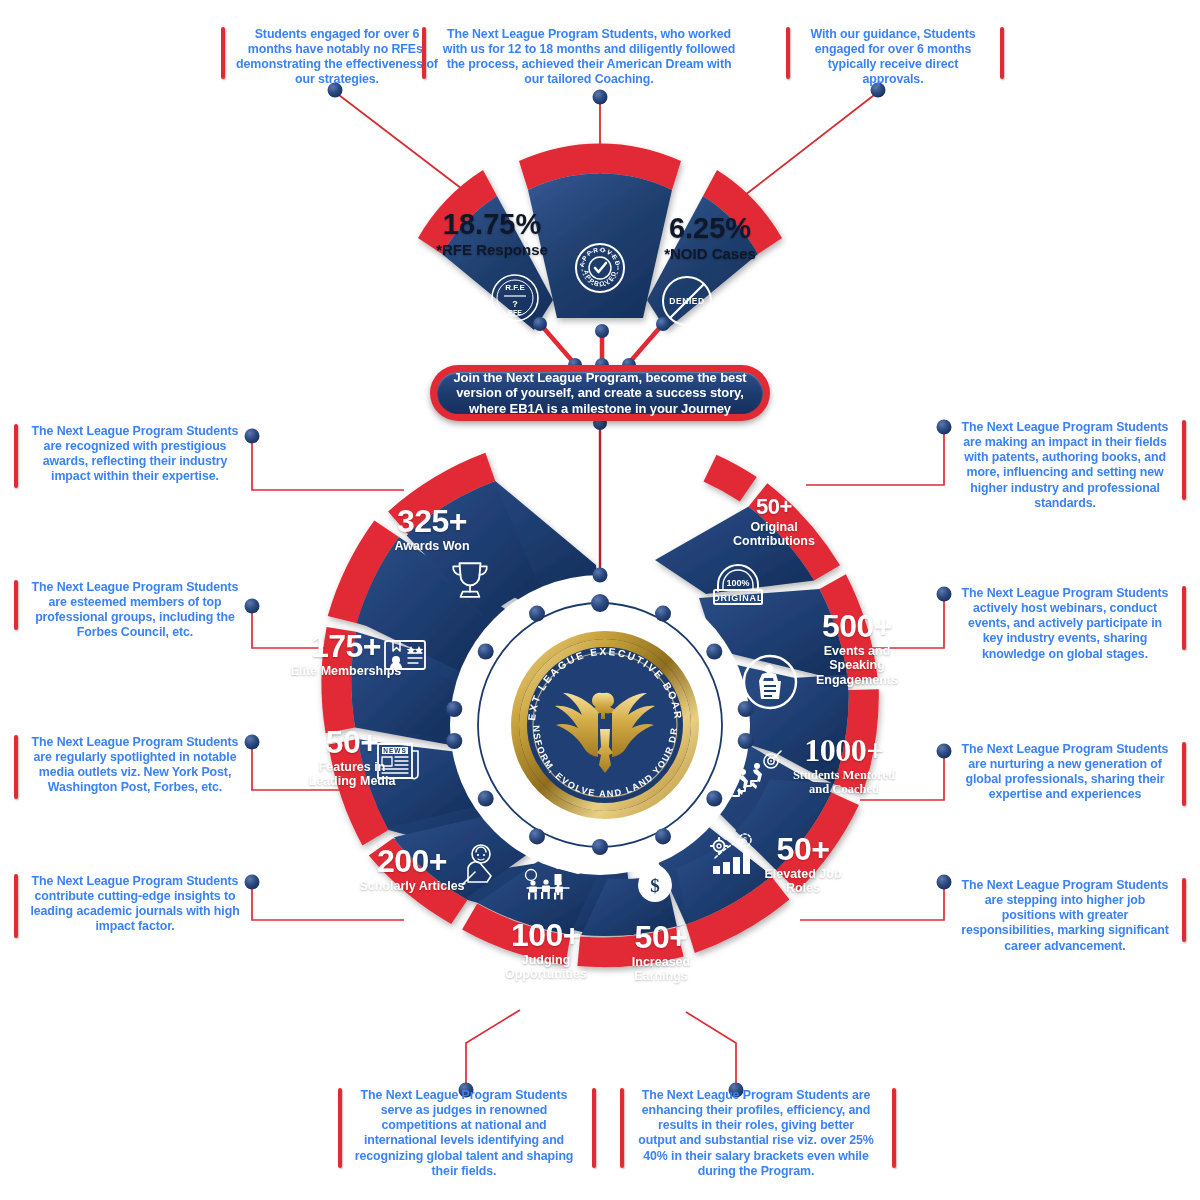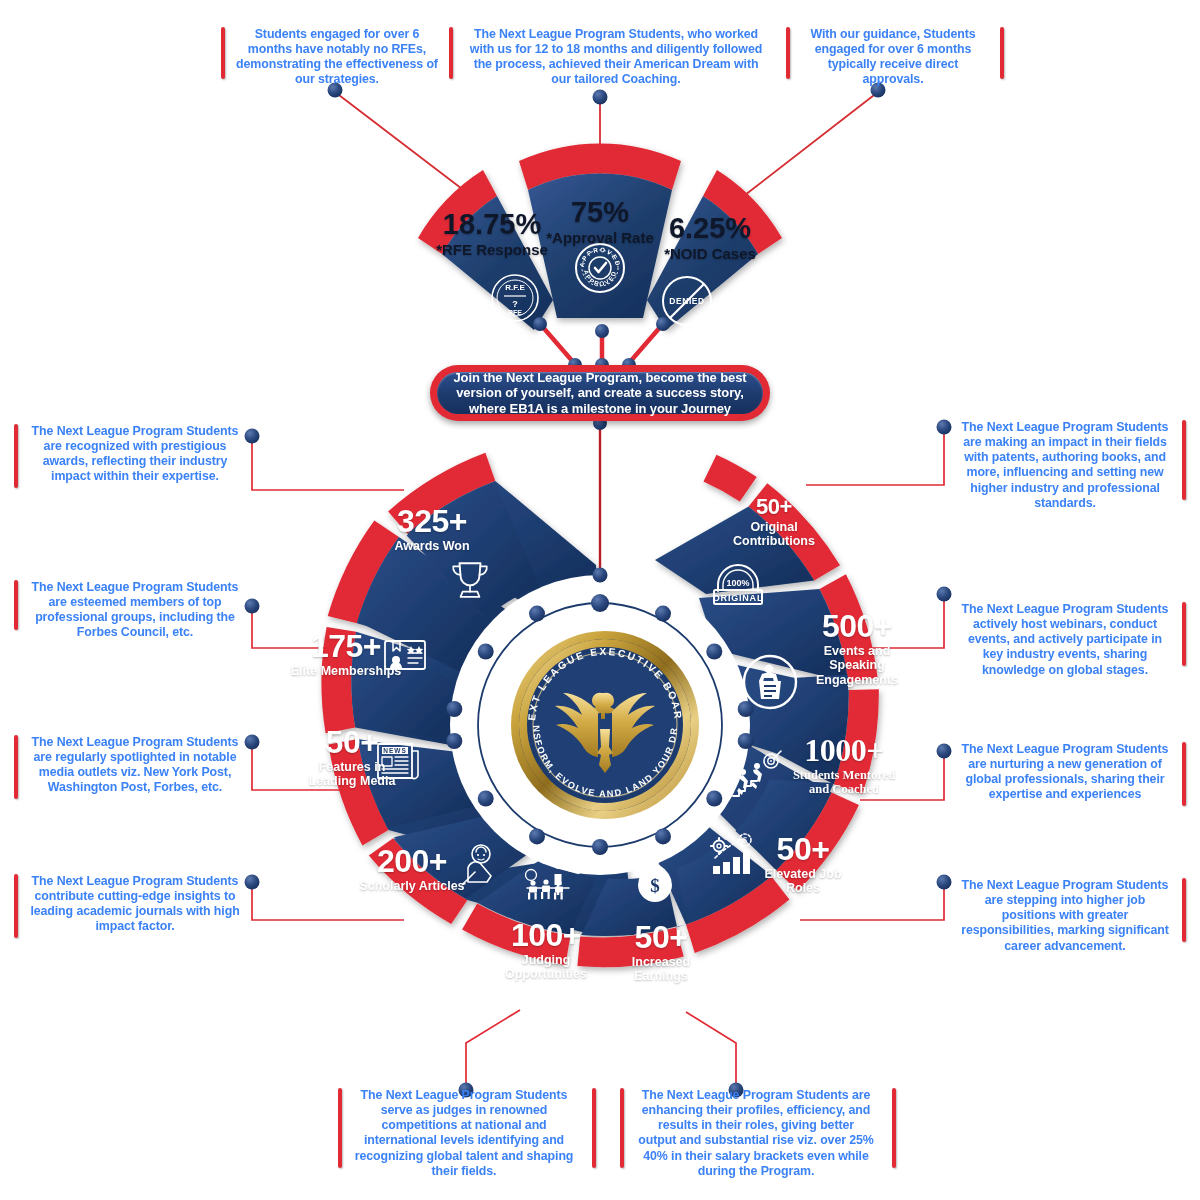--- a/index.html
+++ b/index.html
@@ -442,24 +442,20 @@
   <div id="banner">
     <div class="inner">
       <div class="t">Join the Next League Program, become the best version of yourself, and create a success story, where EB1A is a milestone in your Journey</div>
     </div>
   </div>
 
   <div class="fanlab" style="left:492px;top:234px;width:150px;">
     <span class="big">18.75%</span>
     <span class="sub">*RFE Response</span>
   </div>
-  <div class="fanlab" style="left:600px;top:222px;width:120px;">
-    <span class="big">75%</span>
-    <span class="sub">*Approval Rate</span>
-  </div>
   <div class="fanlab" style="left:710px;top:238px;width:110px;">
     <span class="big">6.25%</span>
     <span class="sub">*NOID Cases</span>
   </div>
 
   <div class="seglab" style="left:432px;top:529px;width:130px;">
     <span class="big">325+</span>
     <span class="sub">Awards Won</span>
   </div>
   <div class="seglab" style="left:346px;top:654px;width:112px;">
@@ -496,21 +492,21 @@
   </div>
   <div class="seglab sm" style="left:774px;top:522px;width:104px;">
     <span class="big">50+</span>
     <span class="sub">Original Contributions</span>
   </div>
 
   <div class="note" style="left:235px;top:27px;width:204px;">
     <span class="bar l" style="height:52px;"></span>
     <span class="txt">Students engaged for over 6 months have notably no RFEs, demonstrating the effectiveness of our strategies.</span>
   </div>
-  <div class="note" style="left:463px;top:27px;width:306px;">
+  <div class="note" style="left:436px;top:27px;width:306px;">
     <span class="bar l" style="height:52px;"></span>
     <span class="txt">The Next League Program Students, who worked with us for 12 to 18 months and diligently followed the process, achieved their American Dream with our tailored Coaching.</span>
   </div>
   <div class="note" style="left:800px;top:27px;width:186px;">
     <span class="bar l" style="height:52px;"></span>
     <span class="bar r" style="height:52px;right:-18px;"></span>
     <span class="txt">With our guidance, Students engaged for over 6 months typically receive direct approvals.</span>
   </div>
 
   <div class="note" style="left:28px;top:424px;width:214px;">
@@ -527,21 +523,21 @@
   </div>
   <div class="note" style="left:28px;top:874px;width:214px;">
     <span class="bar l" style="height:64px;"></span>
     <span class="txt">The Next League Program Students contribute cutting-edge insights to leading academic journals with high impact factor.</span>
   </div>
 
   <div class="note" style="left:958px;top:420px;width:214px;">
     <span class="bar r" style="height:80px;"></span>
     <span class="txt">The Next League Program Students are making an impact in their fields with patents, authoring books, and more, influencing and setting new higher industry and professional standards.</span>
   </div>
-  <div class="note" style="left:958px;top:586px;width:214px;margin-top:16px;">
+  <div class="note" style="left:958px;top:586px;width:214px;">
     <span class="bar r" style="height:64px;"></span>
     <span class="txt">The Next League Program Students actively host webinars, conduct events, and actively participate in key industry events, sharing knowledge on global stages.</span>
   </div>
   <div class="note" style="left:958px;top:742px;width:214px;">
     <span class="bar r" style="height:64px;"></span>
     <span class="txt">The Next League Program Students are nurturing a new generation of global professionals, sharing their expertise and experiences</span>
   </div>
   <div class="note" style="left:352px;top:1088px;width:224px;">
     <span class="bar l" style="height:80px;"></span>
     <span class="bar r" style="height:80px;right:-20px;"></span>

